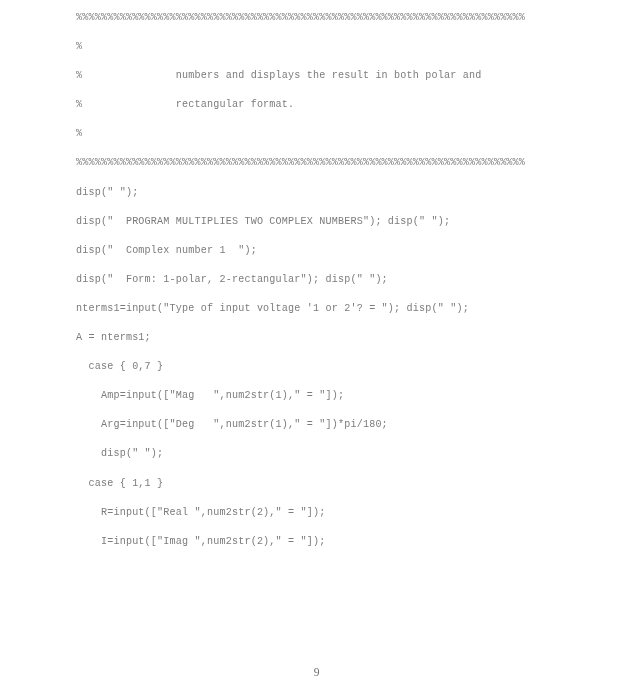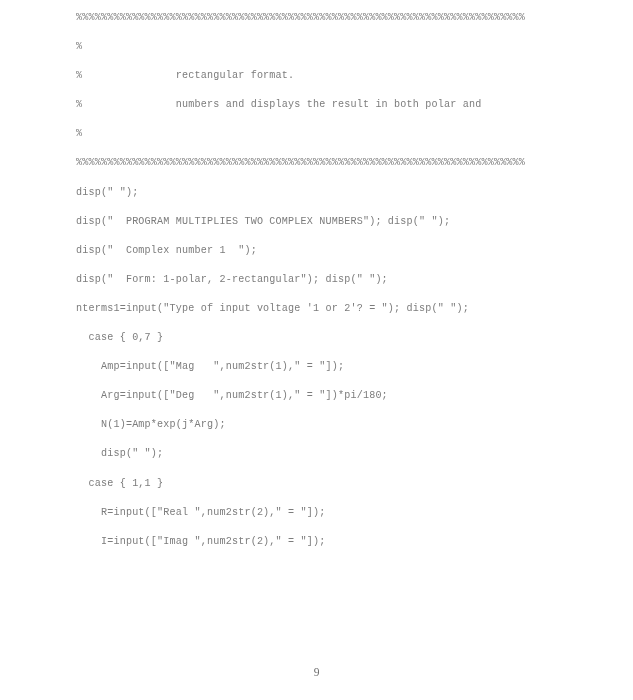--- a/index.html
+++ b/index.html
@@ -52,33 +52,33 @@
     color: #6e6e6e;
   }
 </style>
 </head>
 <body>
 
 <div id="page">
 
   <pre id="code-listing"><span class="code-line">%%%%%%%%%%%%%%%%%%%%%%%%%%%%%%%%%%%%%%%%%%%%%%%%%%%%%%%%%%%%%%%%%%%%%%%%</span>
 <span class="code-line">%</span>
+<span class="code-line">%               numbers and displays the result in both polar and</span>
 <span class="code-line">%               rectangular format.</span>
-<span class="code-line">%               numbers and displays the result in both polar and</span>
 <span class="code-line">%</span>
 <span class="code-line">%%%%%%%%%%%%%%%%%%%%%%%%%%%%%%%%%%%%%%%%%%%%%%%%%%%%%%%%%%%%%%%%%%%%%%%%</span>
 <span class="code-line">disp(" ");</span>
 <span class="code-line">disp("  PROGRAM MULTIPLIES TWO COMPLEX NUMBERS"); disp(" ");</span>
 <span class="code-line">disp("  Complex number 1  ");</span>
 <span class="code-line">disp("  Form: 1-polar, 2-rectangular"); disp(" ");</span>
 <span class="code-line">nterms1=input("Type of input voltage '1 or 2'? = "); disp(" ");</span>
+<span class="code-line">A = nterms1;</span>
 <span class="code-line">  case { 0,7 }</span>
 <span class="code-line">    Amp=input(["Mag   ",num2str(1)," = "]);</span>
 <span class="code-line">    Arg=input(["Deg   ",num2str(1)," = "])*pi/180;</span>
-<span class="code-line">    N(1)=Amp*exp(j*Arg);</span>
 <span class="code-line">    disp(" ");</span>
 <span class="code-line">  case { 1,1 }</span>
 <span class="code-line">    R=input(["Real ",num2str(2)," = "]);</span>
 <span class="code-line">    I=input(["Imag ",num2str(2)," = "]);</span>
 
 
 
 
 
 

